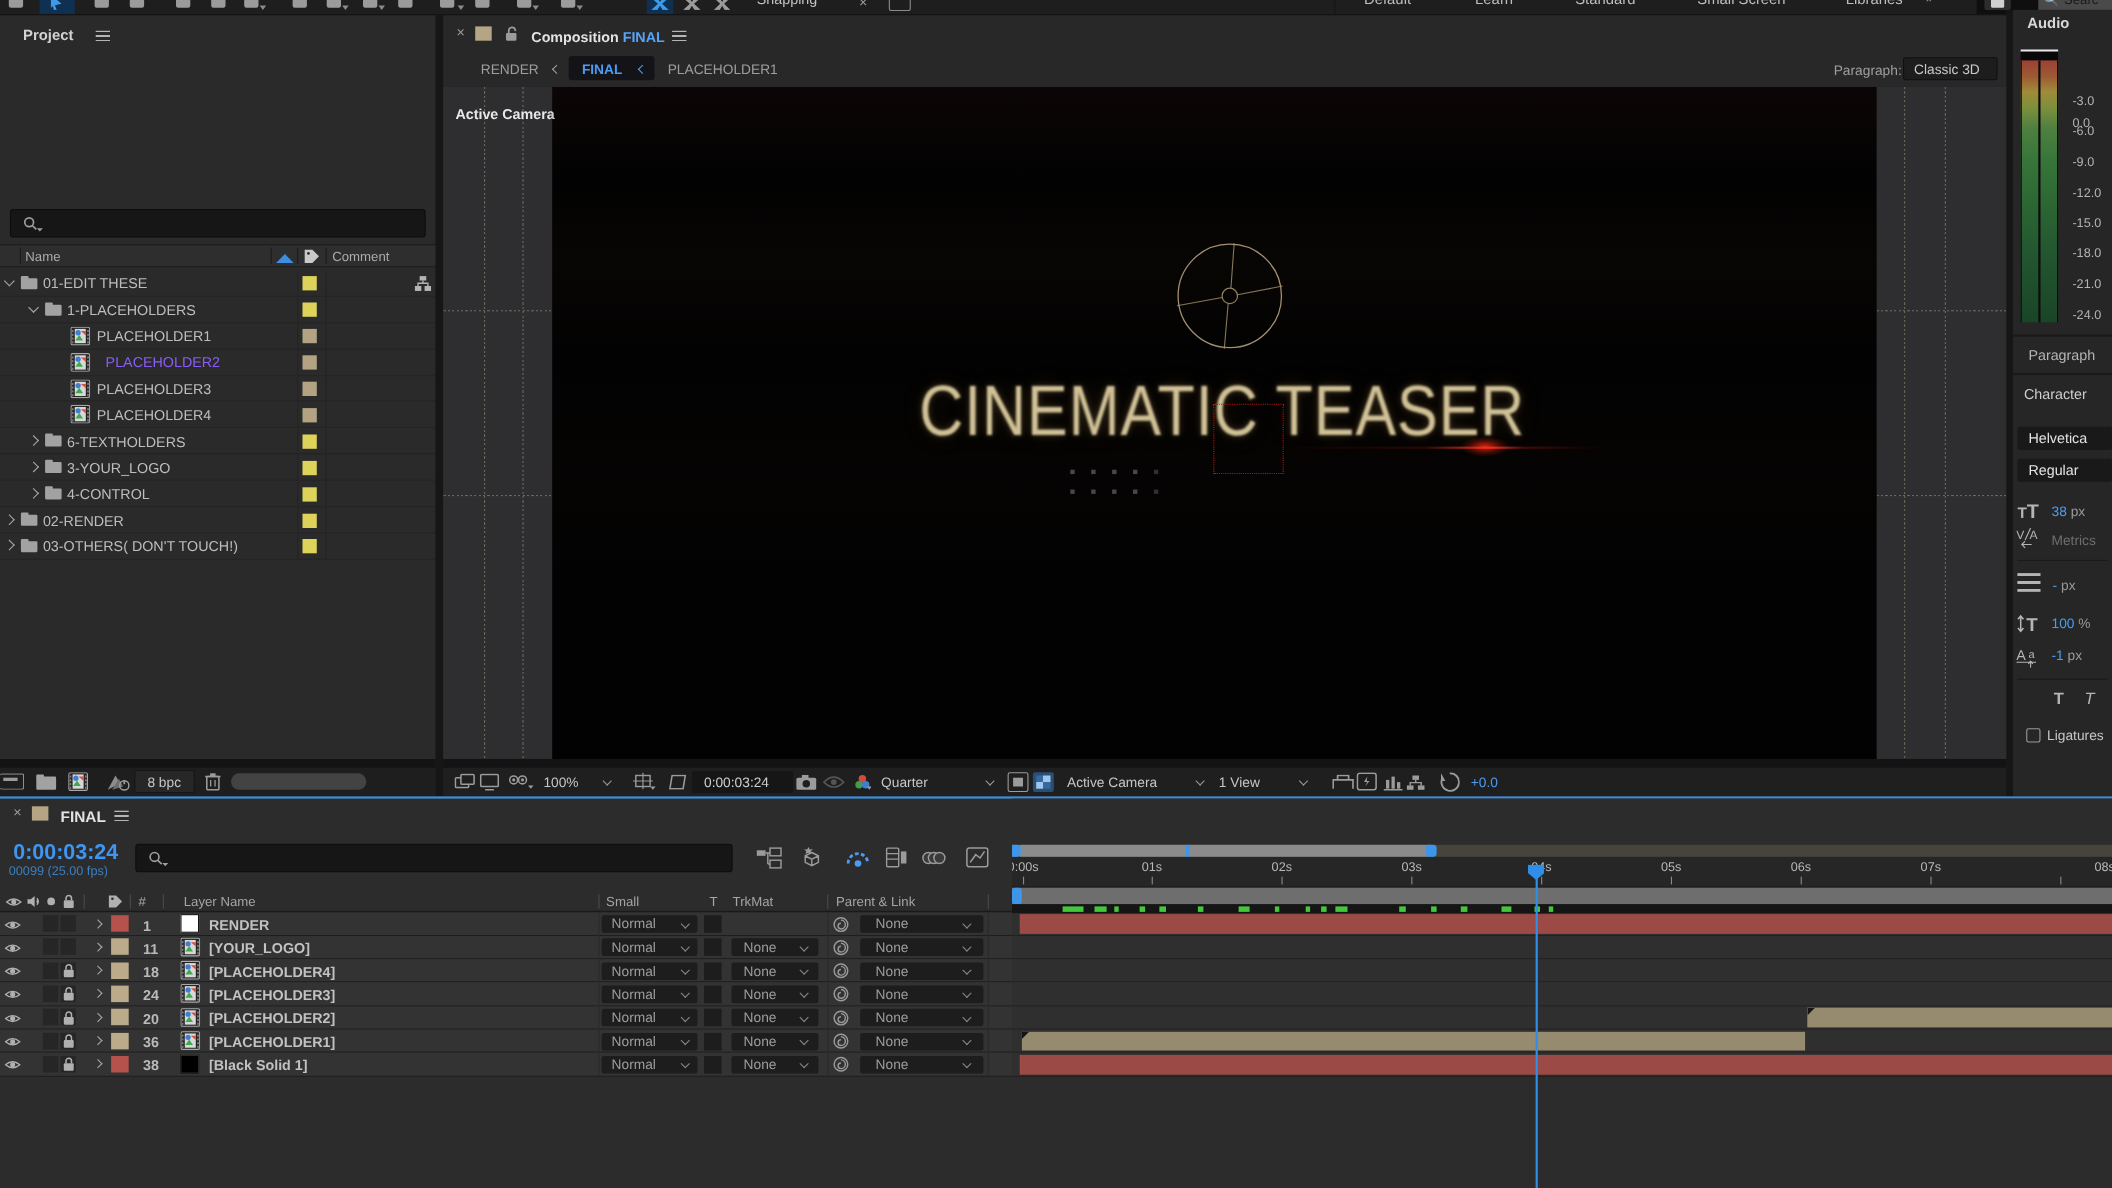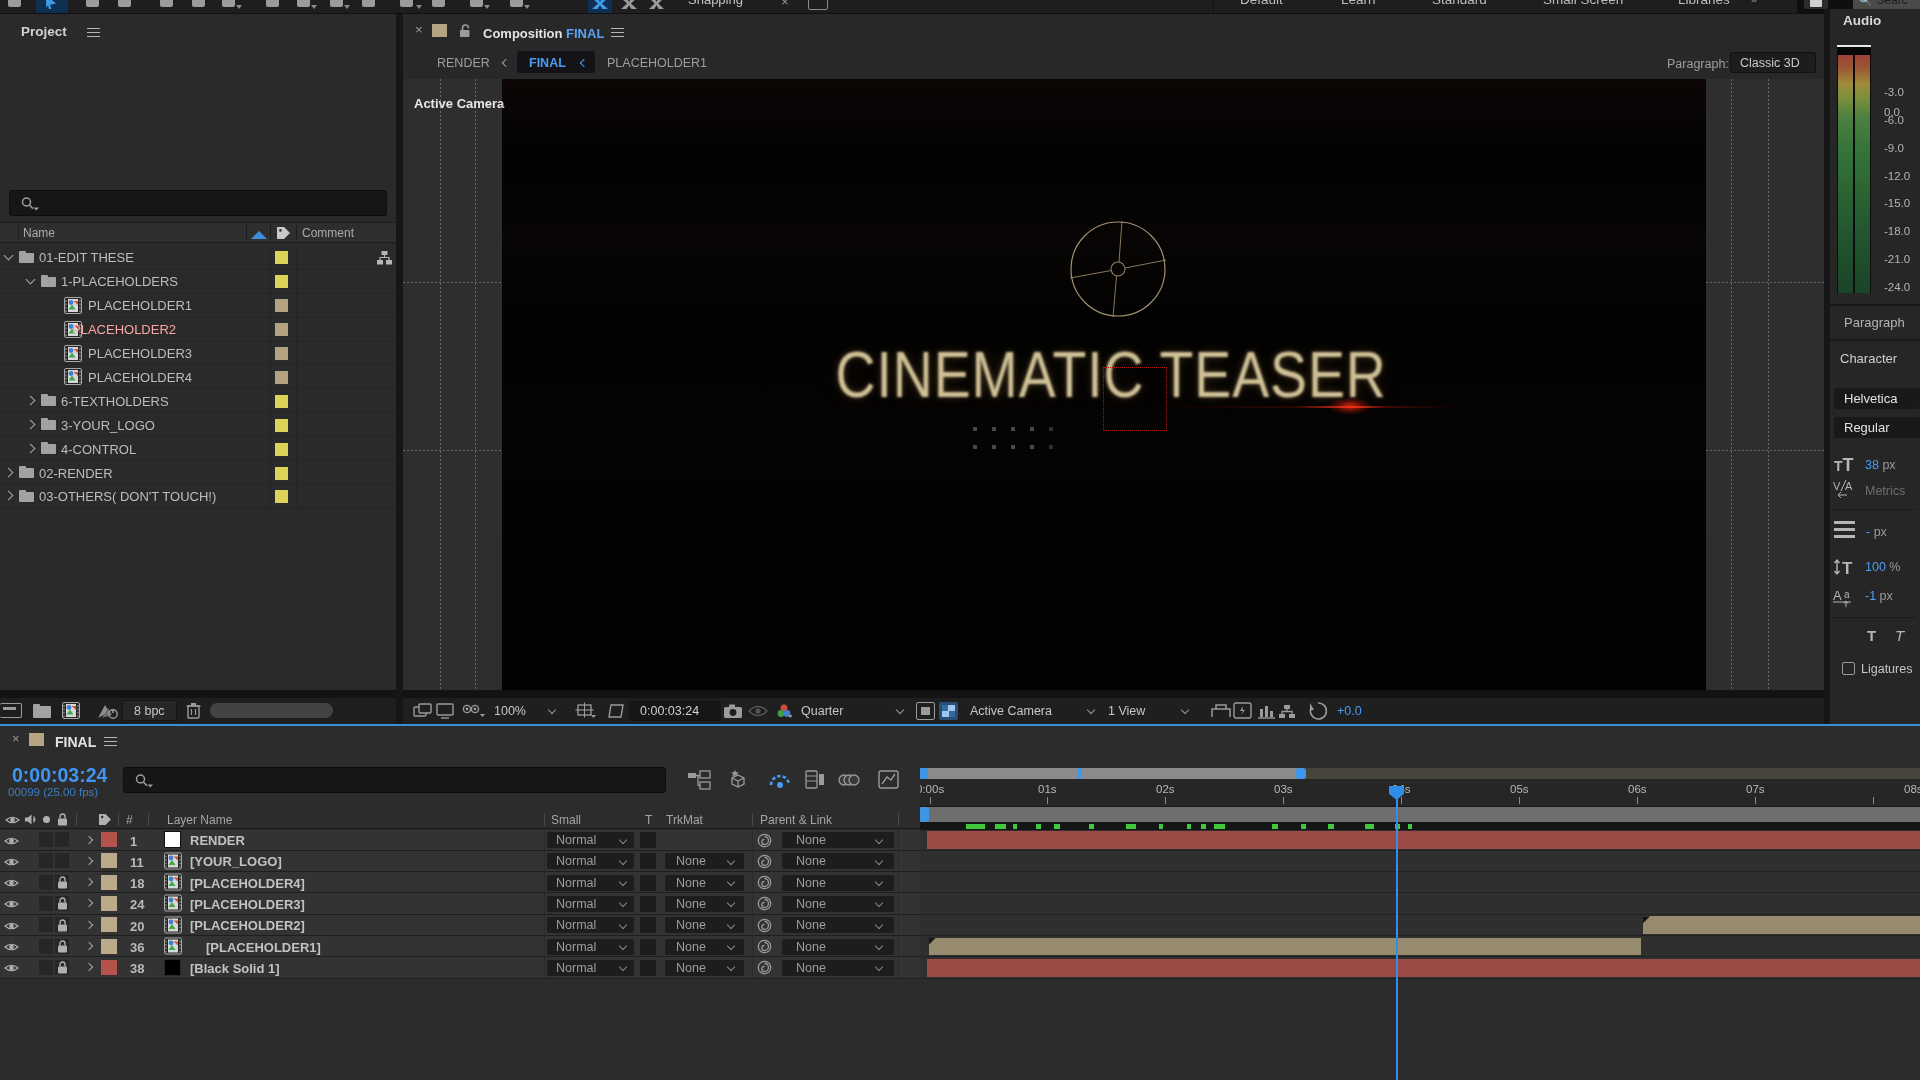--- a/index.html
+++ b/index.html
@@ -131,21 +131,21 @@
     <path d="M4.5 12.5 L8 7.5 L11.5 12.5 Z" fill="#3faa4d"></path>
     <rect x="1.2" y="3.0" width="1.6" height="2" fill="#777"></rect>
     <rect x="15.2" y="3.0" width="1.6" height="2" fill="#777"></rect>
     <rect x="1.2" y="6.4" width="1.6" height="2" fill="#777"></rect>
     <rect x="15.2" y="6.4" width="1.6" height="2" fill="#777"></rect>
     <rect x="1.2" y="9.8" width="1.6" height="2" fill="#777"></rect>
     <rect x="15.2" y="9.8" width="1.6" height="2" fill="#777"></rect>
     <rect x="1.2" y="13.2" width="1.6" height="2" fill="#777"></rect>
     <rect x="15.2" y="13.2" width="1.6" height="2" fill="#777"></rect>
   </svg>
-<div class="t" style="left:72px;top:322.1px;color:#fca5a5;font-size:13px;">PLACEHOLDER2</div>
+<div class="t" style="left:96px;top:322.1px;color:#8b5cf6;font-size:13px;">PLACEHOLDER2</div>
 <div class="chip" style="left:275px;top:323.1px;background:#b3a383;"></div>
 <div class="a" style="left:0;top:341.6px;width:396px;height:23.9px;border-bottom:1px solid #242424;"></div>
 <svg class="a" style="left:64px;top:345px" width="18" height="17" viewBox="0 0 18 17">
     <rect x="0.5" y="0.5" width="17" height="16" rx="1.5" fill="#252525" stroke="#a8a8a8" stroke-width="1"></rect>
     <rect x="4" y="2" width="10" height="13" fill="#d8d8d8"></rect>
     <circle cx="7" cy="5.5" r="2.4" fill="#3f7fd0"></circle>
     <path d="M9.5 4 L14 4 L14 8 Z" fill="#d94f3c"></path>
     <path d="M4.5 12.5 L8 7.5 L11.5 12.5 Z" fill="#3faa4d"></path>
     <rect x="1.2" y="3.0" width="1.6" height="2" fill="#777"></rect>
     <rect x="15.2" y="3.0" width="1.6" height="2" fill="#777"></rect>
@@ -727,21 +727,21 @@
       <path d="M4.5 12.5 L8 7.5 L11.5 12.5 Z" fill="#3faa4d"></path>
       <rect x="1.2" y="3.0" width="1.6" height="2" fill="#777"></rect>
       <rect x="15.2" y="3.0" width="1.6" height="2" fill="#777"></rect>
       <rect x="1.2" y="6.4" width="1.6" height="2" fill="#777"></rect>
       <rect x="15.2" y="6.4" width="1.6" height="2" fill="#777"></rect>
       <rect x="1.2" y="9.8" width="1.6" height="2" fill="#777"></rect>
       <rect x="15.2" y="9.8" width="1.6" height="2" fill="#777"></rect>
       <rect x="1.2" y="13.2" width="1.6" height="2" fill="#777"></rect>
       <rect x="15.2" y="13.2" width="1.6" height="2" fill="#777"></rect>
     </svg>
-<div class="t" style="left:206px;top:3.5px;color:#c2c2c2;font-size:13px;font-weight:bold;">[PLACEHOLDER1]</div>
+<div class="t" style="left:190px;top:3.5px;color:#c2c2c2;font-size:13px;font-weight:bold;">[PLACEHOLDER1]</div>
 <div class="ddbox" style="left:547px;top:2.5px;width:87px;height:16px;"></div>
 <div class="ddtext" style="left:556px;top:3.5px;">Normal</div>
 <div class="ddchev" style="left:620px;top:7px;"></div>
 <div class="a" style="left:640px;top:2.5px;width:16px;height:16px;background:#1d1d1d;"></div>
 <div class="ddbox" style="left:665px;top:2.5px;width:79px;height:16px;"></div>
 <div class="ddtext" style="left:676px;top:3.5px;">None</div>
 <div class="ddchev" style="left:728px;top:7px;"></div>
 <svg class="a" style="left:757px;top:3px" width="15" height="15" viewBox="0 0 15 15">
       <circle cx="7.5" cy="7.5" r="6.2" fill="none" stroke="#9a9a9a" stroke-width="1.3"></circle>
       <path d="M7.5 3.5 A4 4 0 0 1 7.5 11.5 A2.6 2.6 0 0 1 7.5 6.3" fill="none" stroke="#9a9a9a" stroke-width="1.3"></path>

